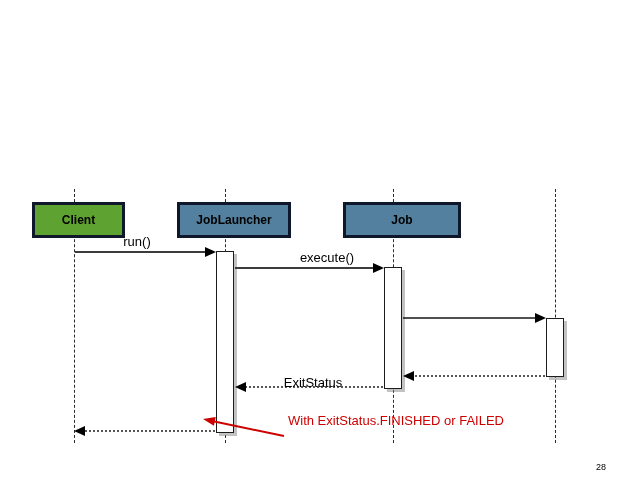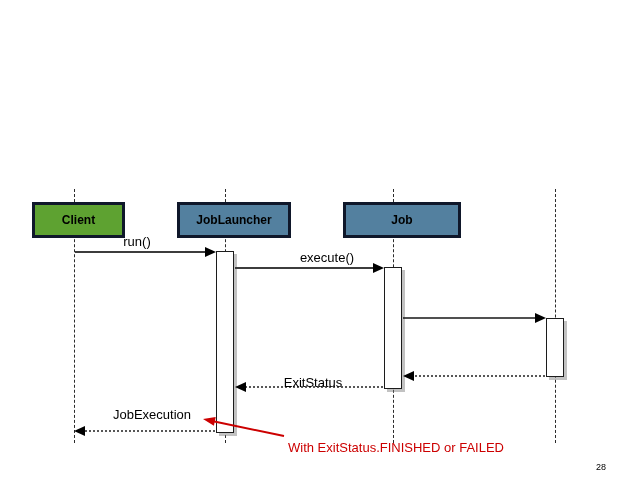--- a/index.html
+++ b/index.html
@@ -92,19 +92,18 @@
     </g>
     <g>
       <line class="red-line" x1="284" y1="436" x2="212" y2="421"></line>
       <polygon class="red-head" points="203,419 215.7,417.0 213.9,425.8"></polygon>
     </g>
   </svg>
 
   <div class="msg-label" style="left:97px;top:234px;width:80px">run()</div>
   <div class="msg-label" style="left:287px;top:250px;width:80px">execute()</div>
   <div class="msg-label" style="left:273px;top:375px;width:80px">ExitStatus</div>
-  <div class="msg-label" style="left:102px;top:407px;width:100px">JobExecution</div>
 
-  <div class="annotation-text" style="left:288px;top:440px">With ExitStatus.FINISHED or FAILED</div>
+  <div class="annotation-text" style="left:288px;top:413px">With ExitStatus.FINISHED or FAILED</div>
 
   <div class="page-number" style="left:596px;top:462px">28</div>
 
 </div>
 
 </body></html>

